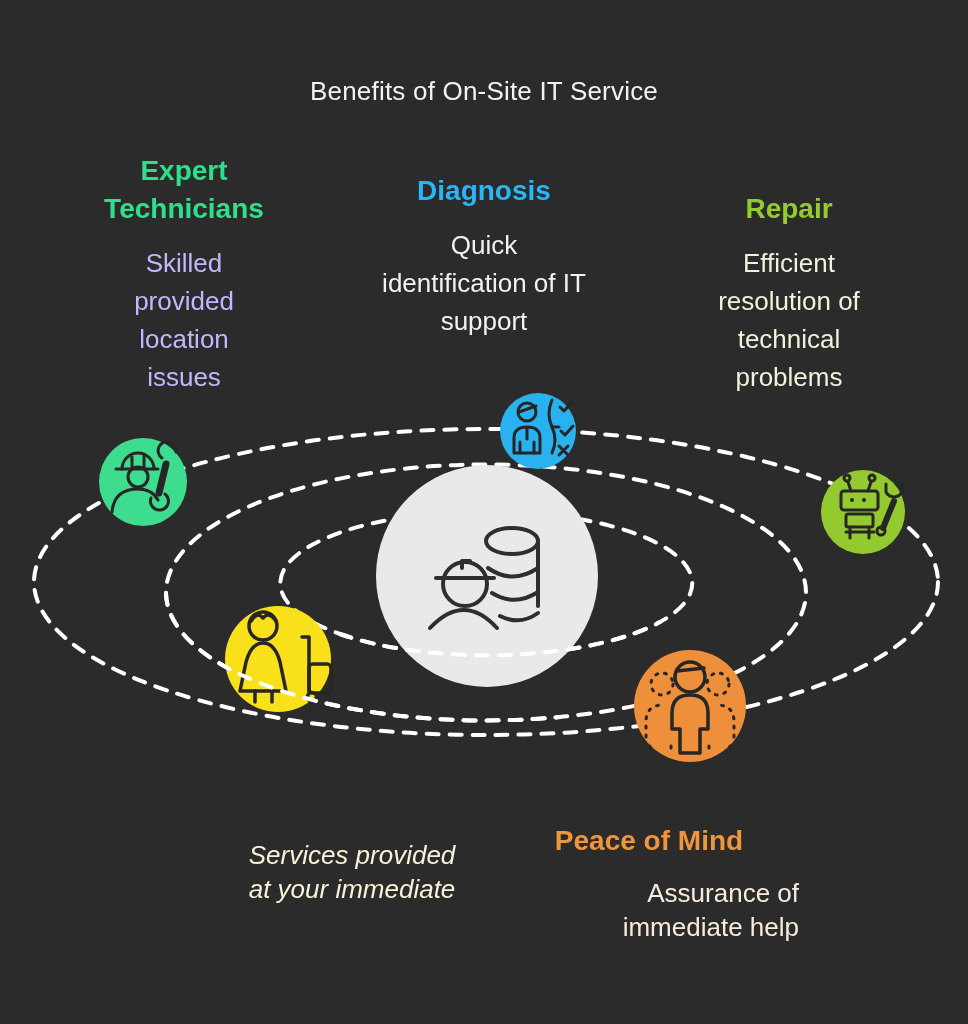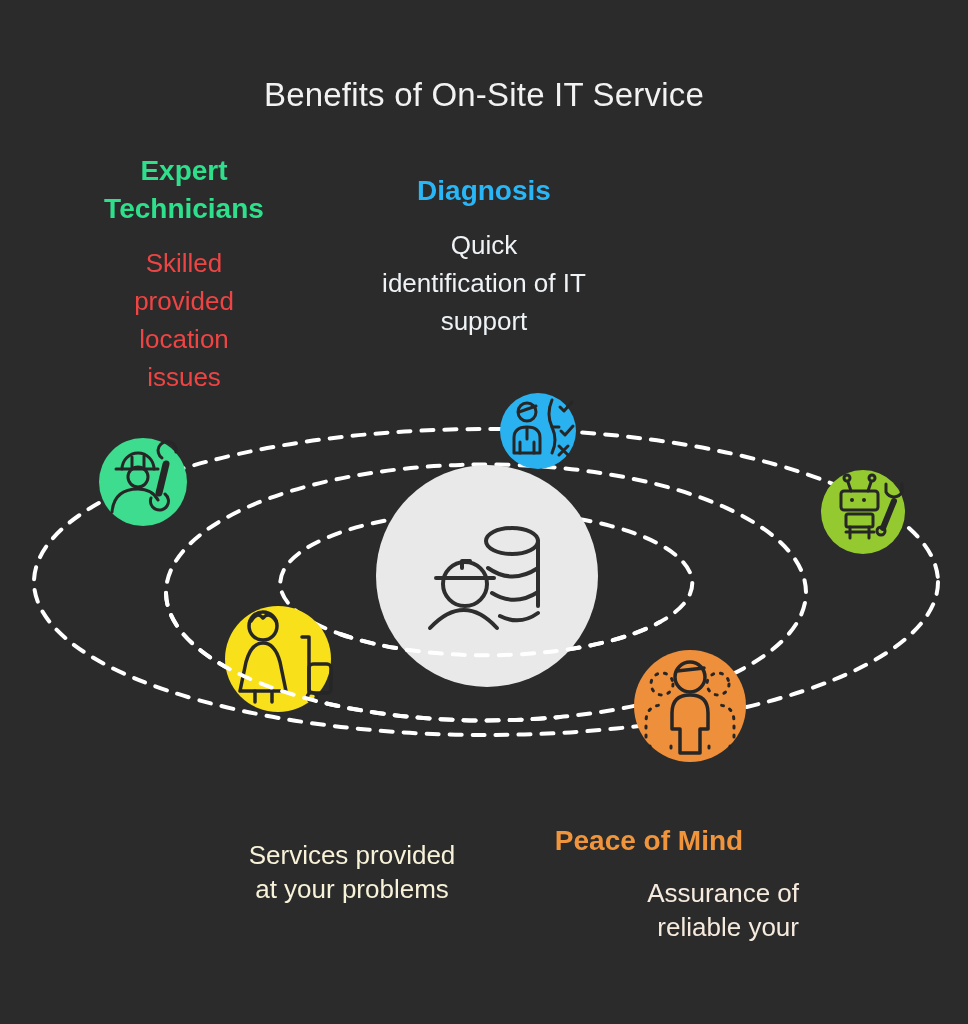--- a/index.html
+++ b/index.html
@@ -3,21 +3,21 @@
 <meta charset="utf-8">
 <style>
   html,body{margin:0;padding:0;background:#1c1c1c;}
   .stage{
     position:relative;width:968px;height:1024px;overflow:hidden;
     background:#2b2b2b;
     font-family:"Liberation Sans","DejaVu Sans",sans-serif;
   }
   .title{
     position:absolute;top:76px;left:0;width:968px;
-    text-align:center;font-size:33px;font-weight:500;letter-spacing:.2px;
+    text-align:center;font-size:26px;font-weight:500;letter-spacing:.2px;
   }
   .orbits{position:absolute;top:0;left:0;}
   .section{position:absolute;text-align:center;}
   .section .head{font-size:28px;font-weight:700;line-height:38px;}
   .section .body{font-size:26px;font-weight:400;line-height:38px;margin-top:16px;}
   .section .body.tight{line-height:34px;}
   .sec-expert{left:64px;top:152px;width:240px;}
   .sec-diagnosis{left:324px;top:172px;width:320px;}
   .sec-repair{left:669px;top:190px;width:240px;}
   .sec-convenience{left:202px;top:822px;width:300px;}
@@ -138,50 +138,61 @@
     </g>
   </svg>
 
   <div class="title" style="color: rgb(242, 242, 242);">Benefits of On-Site IT Service</div>
 
   <div class="section sec-expert">
     <div class="head" style="color: rgb(46, 224, 140);">
       <div>Expert</div>
       <div>Technicians</div>
     </div>
-    <div class="body" style="color: #ef4444;">
+    <div class="body" style="color: #c4b5fd;">
       <div>Skilled</div>
       <div>provided</div>
       <div>location</div>
       <div>issues</div>
     </div>
   </div>
 
   <div class="section sec-diagnosis">
     <div class="head" style="color: rgb(41, 182, 246);">
       <div>Diagnosis</div>
     </div>
     <div class="body" style="color: rgb(239, 243, 246);">
       <div>Quick</div>
       <div>identification of IT</div>
       <div>support</div>
     </div>
   </div>
 
+  <div class="section sec-repair">
+    <div class="head" style="color: rgb(149, 204, 45);">
+      <div>Repair</div>
+    </div>
+    <div class="body" style="color: rgb(238, 243, 217);">
+      <div>Efficient</div>
+      <div>resolution of</div>
+      <div>technical</div>
+      <div>problems</div>
+    </div>
+  </div>
 
   <div class="section sec-convenience">
-    <div class="body tight" style="color: rgb(247, 242, 216);">
+    <div class="body tight" style="color: rgb(247, 242, 216); font-style: italic;">
       <div>Services provided</div>
-      <div>at your problems</div>
+      <div>at your immediate</div>
     </div>
   </div>
 
   <div class="section sec-peace">
     <div class="head" style="color: rgb(240, 149, 60);">
       <div>Peace of Mind</div>
     </div>
     <div class="body tight" style="color: rgb(247, 235, 223); text-align: right;">
       <div>Assurance of</div>
-      <div>reliable your</div>
+      <div>immediate help</div>
     </div>
   </div>
 
 </div>
 
 </body></html>

